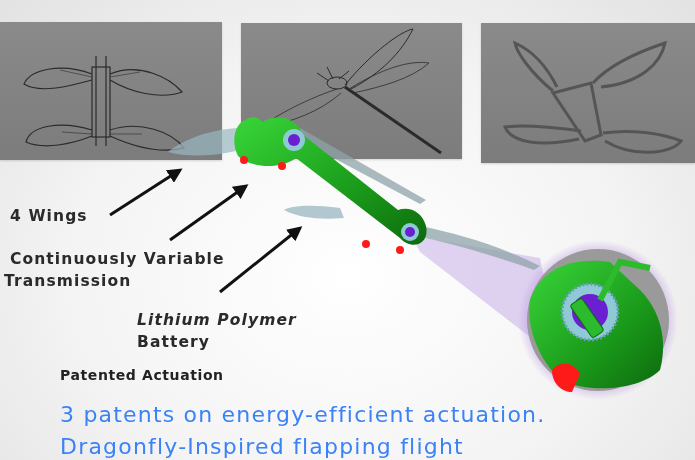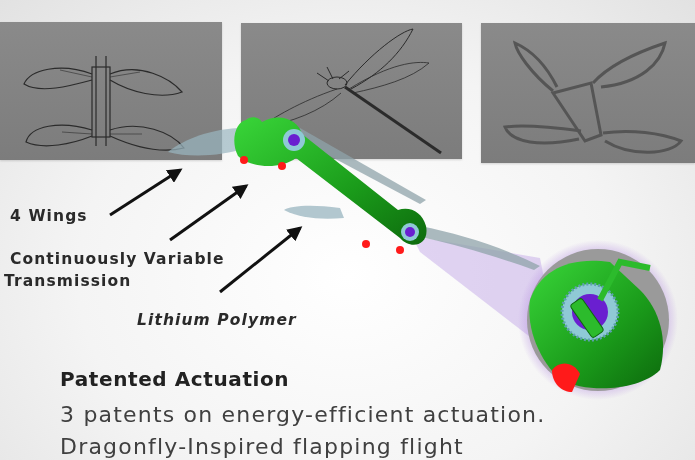--- a/index.html
+++ b/index.html
@@ -3,22 +3,22 @@
 <meta charset="utf-8">
 <style>
   html, body { margin:0; padding:0; }
   body { width:695px; height:460px; overflow:hidden; position:relative;
     background: radial-gradient(ellipse at 50% 60%, #ffffff 0%, #f4f4f4 55%, #e2e2e2 100%);
     font-family: "DejaVu Sans", sans-serif; }
   .stage { position:absolute; left:0; top:0; width:629px; height:460px; }
   .panel { position:absolute; background: linear-gradient(180deg,#8a8a8a,#7c7c7c); box-shadow: 0 1px 2px rgba(0,0,0,0.15); }
   .panel svg { position:absolute; left:0; top:0; width:100%; height:100%; }
   .label { position:absolute; color:#2a2a2a; font-weight:bold; font-size:15.5px; letter-spacing:1.1px; line-height:20px; white-space:nowrap; }
-  .title { position:absolute; left:60px; top:367px; font-size:20px; font-weight:bold; color:#222; letter-spacing:0.6px; }
-  .sub { position:absolute; left:60px; font-size:22px; color:#404040; letter-spacing:1.2px; white-space:nowrap; }
+  .title { position:absolute; left:60px; top:367px; font-size:14px; font-weight:bold; color:#222; letter-spacing:0.6px; }
+  .sub { position:absolute; left:60px; font-size:22px; color:#3b82f6; letter-spacing:1.2px; white-space:nowrap; }
   .overlay { position:absolute; left:0; top:0; width:695px; height:460px; pointer-events:none; }
 </style>
 </head>
 <body>
 
 <div class="stage">
 
   <div class="panel" style="left:0;top:22px;width:222px;height:138px;">
     <svg viewBox="0 0 222 138">
       <g fill="none" stroke="#2b2b2b" stroke-width="1.2">
@@ -102,17 +102,18 @@
 
     <line x1="110" y1="215" x2="180" y2="170" stroke="#111" stroke-width="3" marker-end="url(#ah)"></line>
     <line x1="170" y1="240" x2="246" y2="186" stroke="#111" stroke-width="3" marker-end="url(#ah)"></line>
     <line x1="220" y1="292" x2="300" y2="228" stroke="#111" stroke-width="3" marker-end="url(#ah)"></line>
   </svg>
 
   <div class="label" style="left:10px;top:206px;">4 Wings</div>
   <div class="label" style="left:10px;top:249px;text-align:right;">Continuously Variable</div>
   <div class="label" style="left:4px;top:271px;">Transmission</div>
   <div class="label" style="left:137px;top:310px;font-style:italic;">Lithium Polymer</div>
+  <div class="label" style="left:137px;top:332px;">Battery</div>
 
   <div class="title">Patented Actuation</div>
   <div class="sub" style="top:402px;">3 patents on energy-efficient actuation.</div>
   <div class="sub" style="top:434px;">Dragonfly-Inspired flapping flight</div>
 </div>
 
 </body></html>

